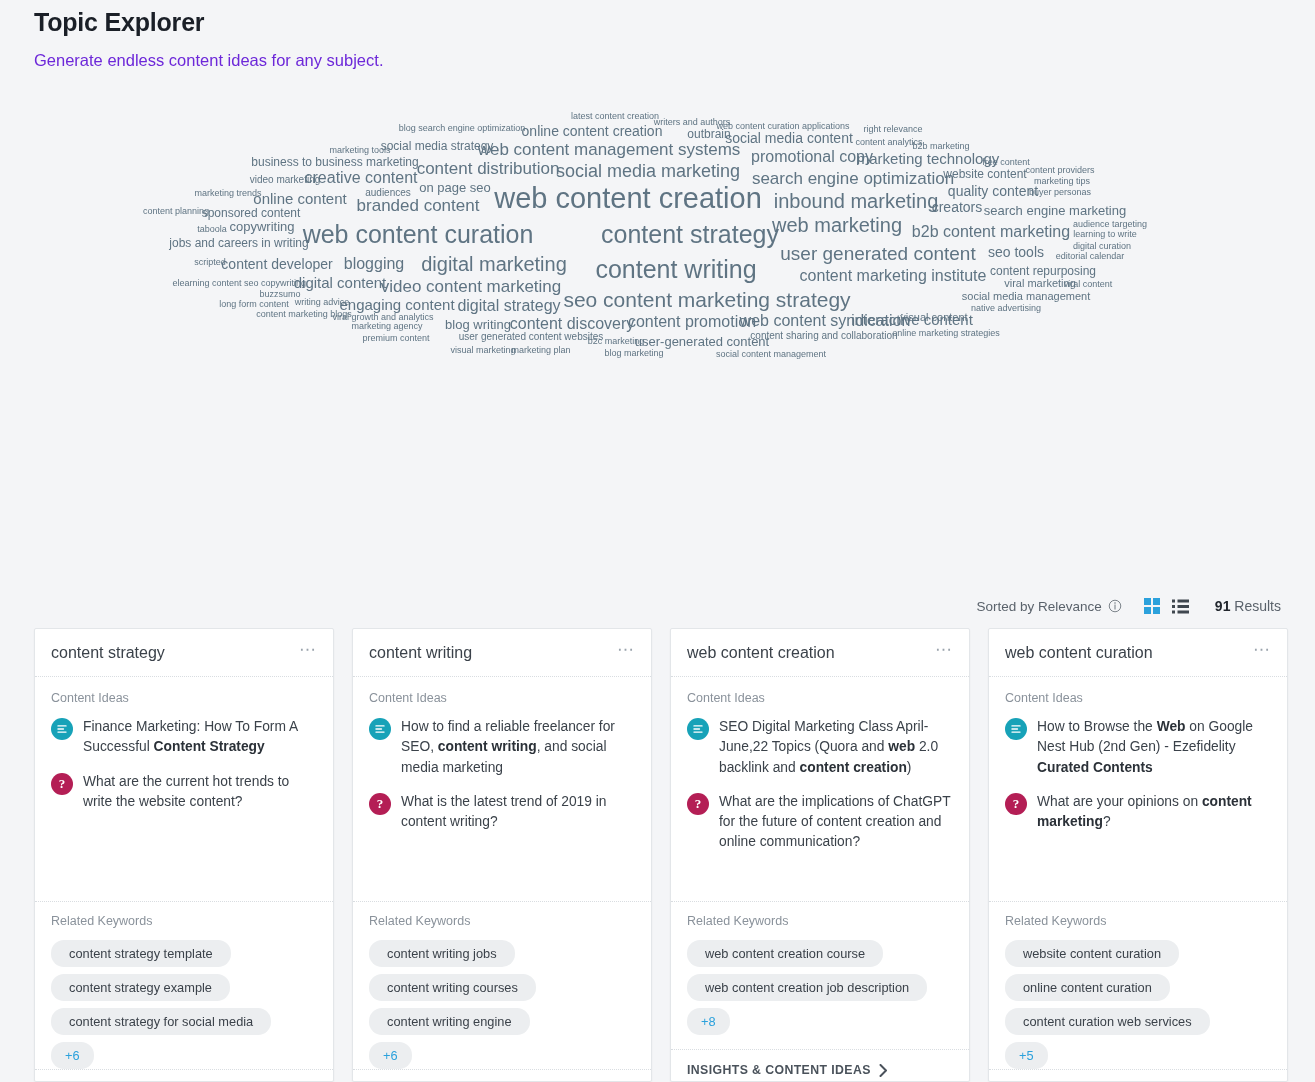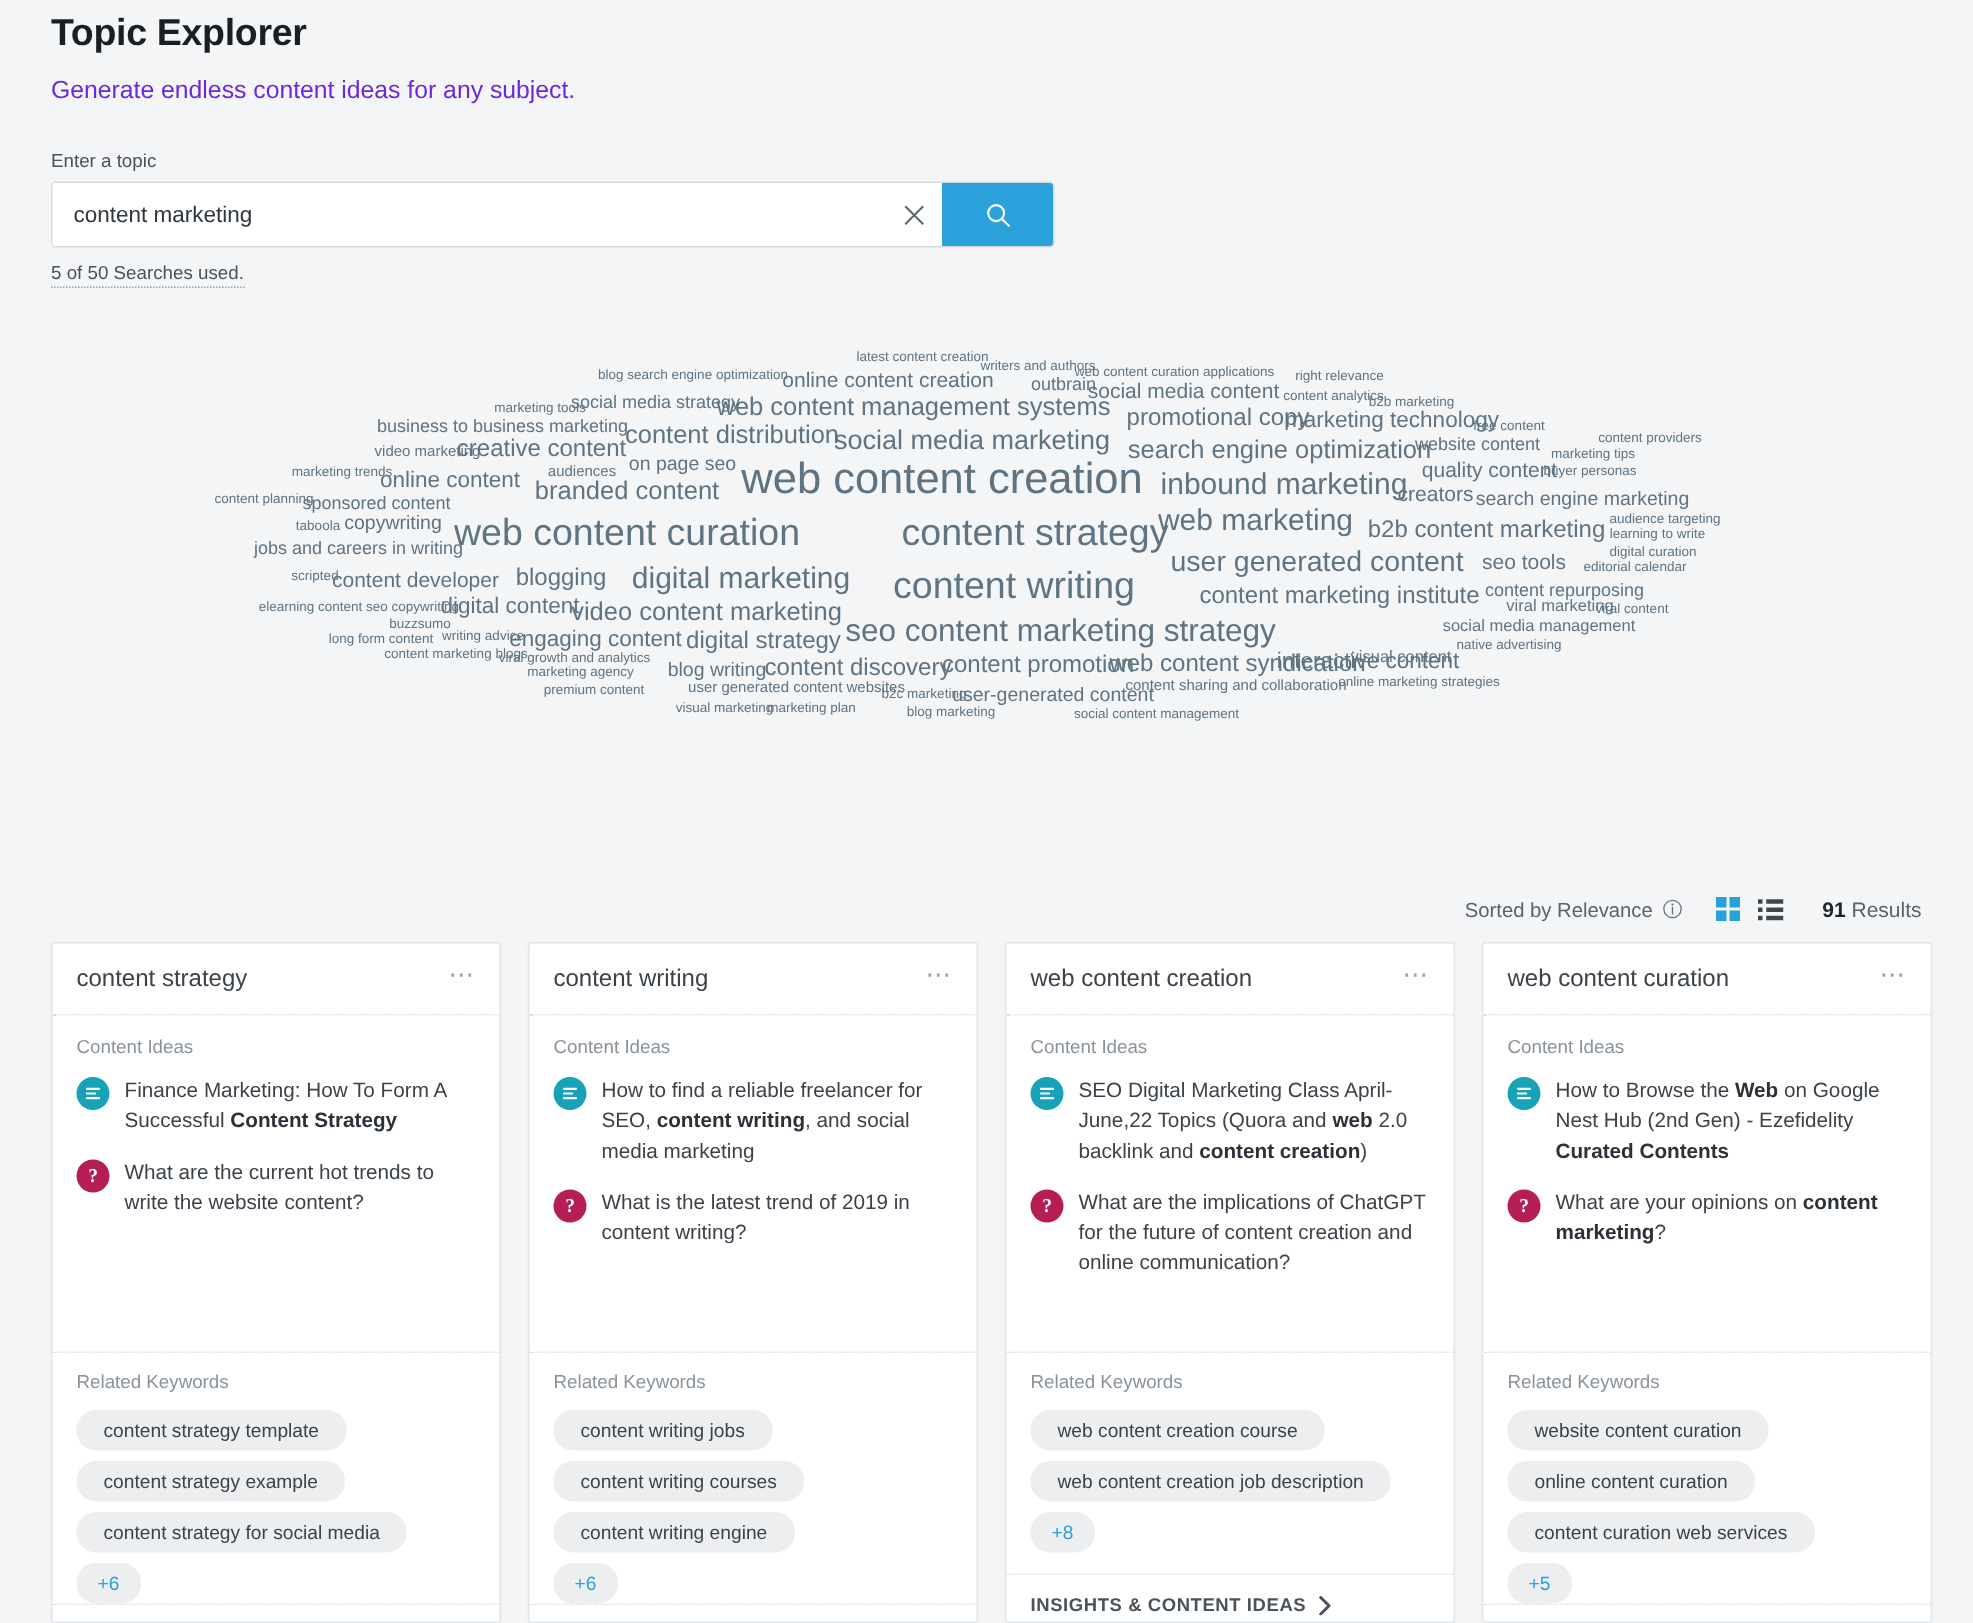--- a/index.html
+++ b/index.html
@@ -132,38 +132,20 @@
 </style>
 </head>
 <body>
 
 <div class="page">
 
   <div class="header">
     <h1 class="page-title">Topic Explorer</h1>
     <p class="page-subtitle">Generate endless content ideas for any subject.</p>
 
-    <div class="search-wrap">
-      <div class="search-label">Enter a topic</div>
-      <div class="search-row">
-        <input class="search-input" type="text" value="content marketing" style="">
-        <button class="clear-btn">
-          <svg width="15" height="15" viewBox="0 0 15 15" aria-hidden="true">
-            <path d="M1.5 1.5 L13.5 13.5 M13.5 1.5 L1.5 13.5" stroke="#5b636c" stroke-width="1.3" fill="none"></path>
-          </svg>
-        </button>
-        <button class="search-btn">
-          <svg width="19" height="19" viewBox="0 0 20 20" aria-hidden="true">
-            <circle cx="8.5" cy="8.5" r="5.6" stroke="#ffffff" stroke-width="1.5" fill="none"></circle>
-            <path d="M12.8 12.8 L17.4 17.4" stroke="#ffffff" stroke-width="1.5" fill="none" stroke-linecap="round"></path>
-          </svg>
-        </button>
-      </div>
-      <div class="searches-used">5 of 50 Searches used.</div>
-    </div>
   </div>
 
   <div class="cloud-area" id="cloud">
       <span class="cloud-word" style="left: 628px; top: 106px; font-size: 29px;">web content creation</span>
       <span class="cloud-word" style="left: 418px; top: 142px; font-size: 25px;">web content curation</span>
       <span class="cloud-word" style="left: 690px; top: 142px; font-size: 25px;">content strategy</span>
       <span class="cloud-word" style="left: 676px; top: 177px; font-size: 25px;">content writing</span>
       <span class="cloud-word" style="left: 707px; top: 207px; font-size: 21px;">seo content marketing strategy</span>
       <span class="cloud-word" style="left: 494px; top: 172px; font-size: 20px;">digital marketing</span>
       <span class="cloud-word" style="left: 856px; top: 109px; font-size: 20px;">inbound marketing</span>
@@ -236,21 +218,21 @@
       <span class="cloud-word" style="left: 285px; top: 88px; font-size: 10px;">video marketing</span>
       <span class="cloud-word" style="left: 360px; top: 58px; font-size: 9px;">marketing tools</span>
       <span class="cloud-word" style="left: 462px; top: 36px; font-size: 9px;">blog search engine optimization</span>
       <span class="cloud-word" style="left: 615px; top: 24px; font-size: 9px;">latest content creation</span>
       <span class="cloud-word" style="left: 692px; top: 30px; font-size: 9px;">writers and authors</span>
       <span class="cloud-word" style="left: 783px; top: 34px; font-size: 9px;">web content curation applications</span>
       <span class="cloud-word" style="left: 893px; top: 37px; font-size: 9px;">right relevance</span>
       <span class="cloud-word" style="left: 889px; top: 50px; font-size: 9px;">content analytics</span>
       <span class="cloud-word" style="left: 941px; top: 54px; font-size: 9px;">b2b marketing</span>
       <span class="cloud-word" style="left: 1006px; top: 70px; font-size: 9px;">free content</span>
-      <span class="cloud-word" style="left: 1060px; top: 78px; font-size: 9px; margin-left: 40px;">content providers</span>
+      <span class="cloud-word" style="left: 1060px; top: 78px; font-size: 9px;">content providers</span>
       <span class="cloud-word" style="left: 1062px; top: 89px; font-size: 9px;">marketing tips</span>
       <span class="cloud-word" style="left: 1060px; top: 100px; font-size: 9px;">buyer personas</span>
       <span class="cloud-word" style="left: 1110px; top: 132px; font-size: 9px;">audience targeting</span>
       <span class="cloud-word" style="left: 1105px; top: 142px; font-size: 9px;">learning to write</span>
       <span class="cloud-word" style="left: 1102px; top: 154px; font-size: 9px;">digital curation</span>
       <span class="cloud-word" style="left: 1090px; top: 164px; font-size: 9px;">editorial calendar</span>
       <span class="cloud-word" style="left: 1088px; top: 192px; font-size: 9px;">viral content</span>
     </div>
 
   <div class="results-bar">

